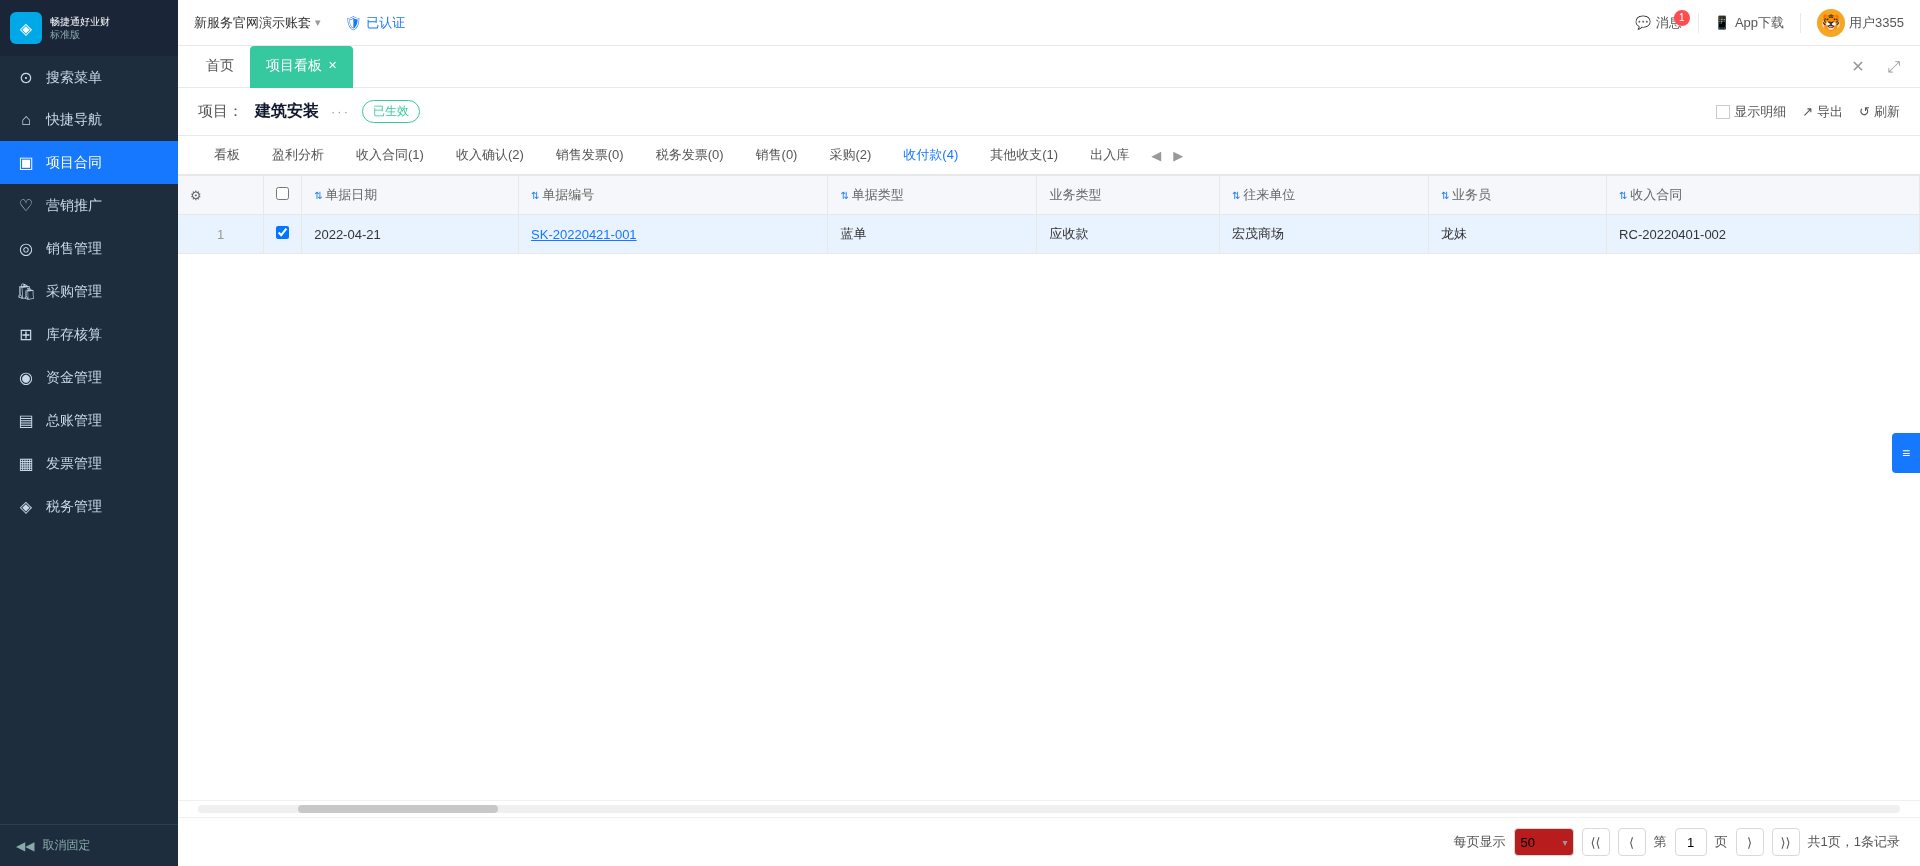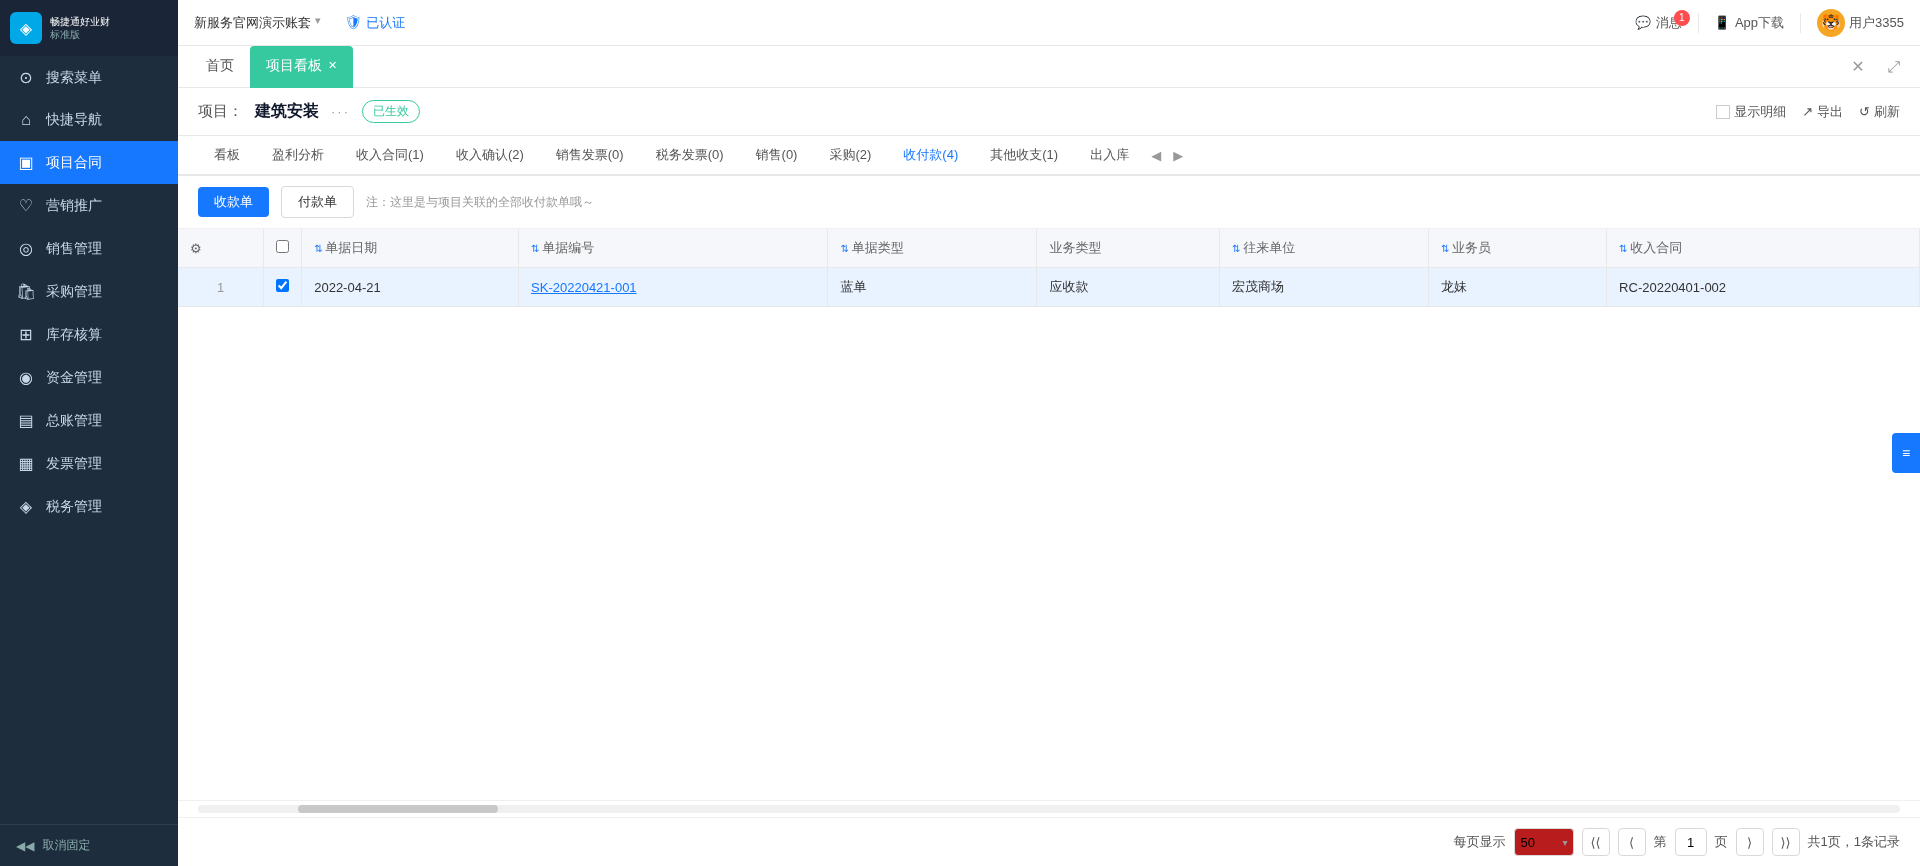--- a/index.html
+++ b/index.html
@@ -63,21 +63,21 @@
 
     
     .topbar {
       background: #fff;
       border-bottom: 1px solid #e8e8e8;
       display: flex; align-items: center;
       padding: 0 16px;
       height: 46px;
       gap: 12px;
     }
-    .topbar-left { display: flex; gap: 4px; flex: 1; }
+    .topbar-left { display: flex; align-items: center; gap: 4px; flex: 1; }
     .workspace-name { font-size: 13px; color: #333; }
     .workspace-dropdown { color: #999; cursor: pointer; font-size: 11px; }
     .certified-badge {
       display: flex; align-items: center; gap: 4px;
       color: #1677ff; font-size: 13px;
     }
     .certified-icon { color: #1677ff; font-size: 14px; }
     .topbar-right { display: flex; align-items: center; gap: 16px; }
     .topbar-btn { display: flex; align-items: center; gap: 4px; color: #555; cursor: pointer; font-size: 13px; position: relative; }
     .badge {
@@ -392,25 +392,20 @@
           <div class="sub-tab-item"><span>销售(0)</span></div>
           <div class="sub-tab-item"><span>采购(2)</span></div>
           <div class="sub-tab-item active"><span>收付款(4)</span></div>
           <div class="sub-tab-item"><span>其他收支(1)</span></div>
           <div class="sub-tab-item"><span>出入库</span></div>
         </div>
       <div class="sub-tab-arrow">◀</div>
       <div class="sub-tab-arrow">▶</div>
     </div>
 
-    <div class="panel-controls">
-      <button class="btn-primary">收款单</button>
-      <button class="btn-default">付款单</button>
-      <span class="panel-note">注：这里是与项目关联的全部收付款单哦～</span>
-    </div>
 
     <div class="table-wrapper" style="position:relative;">
       <table class="data-table">
         <thead>
           <tr id="table-header-row">
               <th class="th-gear"><span>⚙</span></th>
               <th class="th-checkbox"><input type="checkbox" style=""></th>
               <th><span class="sort-icon">⇅ </span><span>单据日期</span></th>
               <th><span class="sort-icon">⇅ </span><span>单据编号</span></th>
               <th><span class="sort-icon">⇅ </span><span>单据类型</span></th>

